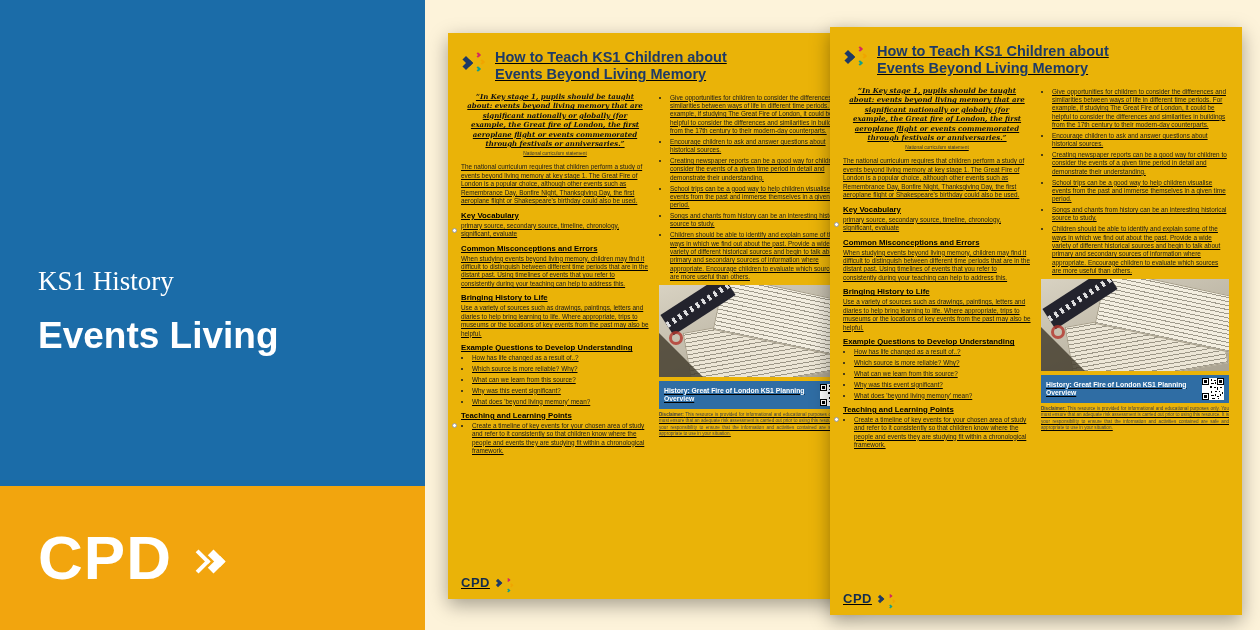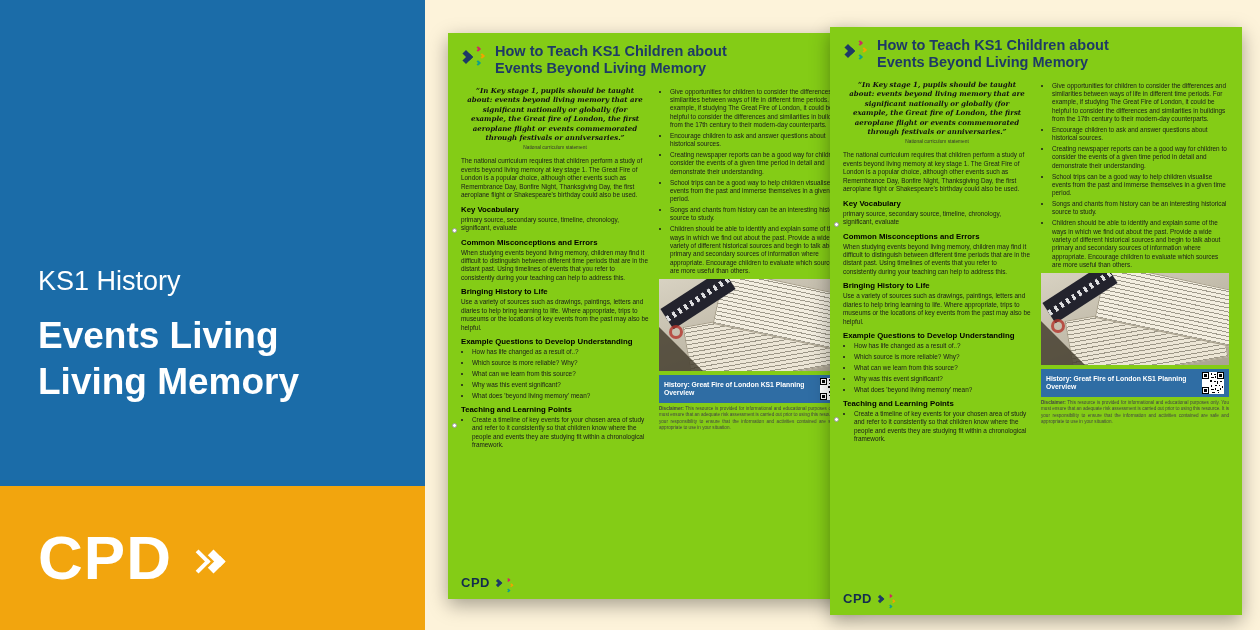--- a/index.html
+++ b/index.html
@@ -9,40 +9,41 @@
     background:#fdf3da;
     font-family:"Liberation Sans", sans-serif;
   }
 
   
   .left-blue {
     position:absolute; left:0; top:0; width:425px; height:486px;
     background:#1b6ca8; color:#fff;
   }
   .left-text { position:absolute; left:38px; top:266px; }
-  .cat { font-size:27px; font-weight:400; margin-bottom:16px; }
+  .cat { font-size:27px; font-weight:400; margin-bottom:16px;font-family:Liberation Serif, serif; }
   .big-title { font-size:37px; font-weight:800; line-height:1.25; }
 
   .left-yellow {
     position:absolute; left:0; top:486px; width:425px; height:144px;
     background:#f2a50e; display:flex; align-items:center;
     padding-left:38px; gap:18px;
   }
   .cpd-text { font-size:62px; font-weight:800; color:#fff; letter-spacing:1px; line-height:1; }
   .cpd-chevs { display:flex; align-items:center; gap:2px; margin-top:6px; }
   .chev { display:inline-block; transform:rotate(45deg); }
   .chev-big-1 { width:17px; height:17px; border-top:4px solid #fff; border-right:4px solid #fff; }
   .chev-big-2 { width:17px; height:17px; border-top:8px solid #fff; border-right:8px solid #fff; margin-left:-4px; }
 
   
   .page {
-    position:absolute; width:412px; background:#84cc16;
+    position:absolute; width:412px; background:#eab308;
     box-shadow:0 6px 18px rgba(0,0,0,.35);
     display:flex; flex-direction:column;
-    padding:10px 13px 9px;
+    padding:16px 13px 9px;
+    text-decoration:underline;
   }
   .page-back  { left:448px; top:33px; height:566px; z-index:1; }
   .page-front { left:830px; top:27px; height:588px; z-index:2; }
 
   .hole { position:absolute; width:5px; height:5px; border:1px solid #9a9a9a; border-radius:50%; left:4px; background:#fff; }
   .hole.h1 { top:195px; } .hole.h2 { top:390px; }
 
   .p-head { display:flex; gap:8px; margin-bottom:8px; align-items:flex-start; }
   .logo { display:flex; align-items:center; gap:4px; margin-top:3px; flex:0 0 auto; }
   .chev-navy-lg { width:10px; height:10px; border-top:5px solid #1e3a66; border-right:5px solid #1e3a66; }
@@ -100,21 +101,20 @@
   .chev-cluster.sm { width:8px; height:14px; transform:scale(.75); transform-origin:left center; }
 </style>
 </head>
 <body>
 
 <div class="left-blue">
   <div class="left-text">
     <div class="cat">KS1 History</div>
     <div class="big-title">
       <span>Events Living</span><br>
-      <span>Living Memory</span>
     </div>
   </div>
 </div>
 
 <div class="left-yellow">
   <span class="cpd-text">CPD</span>
   <span class="cpd-chevs">
     <span class="chev chev-big-1"></span>
     <span class="chev chev-big-2"></span>
   </span>

